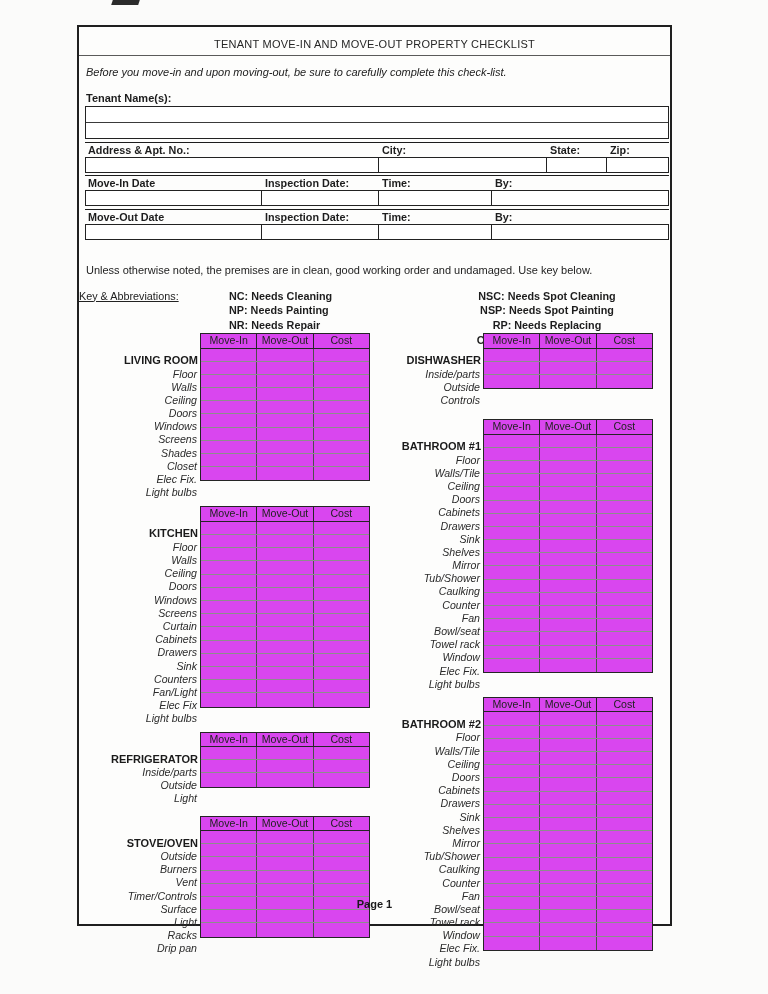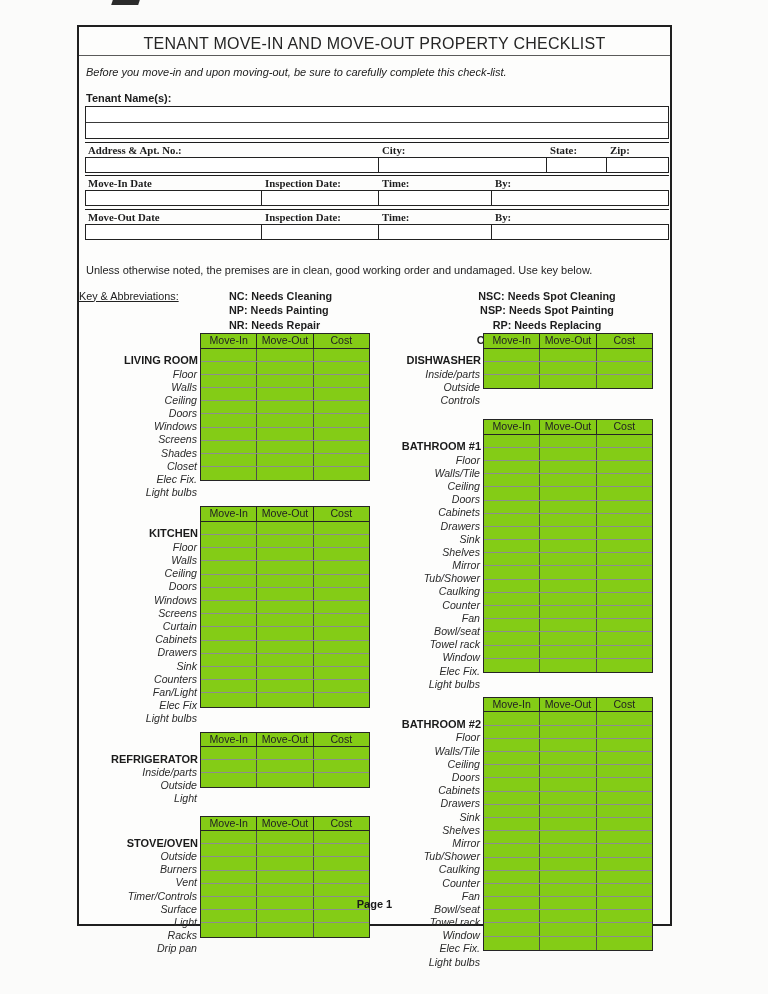--- a/index.html
+++ b/index.html
@@ -8,32 +8,32 @@
     background:#fbfbfa;
     font-family:"Liberation Sans", sans-serif;
     color:#1d1d1d;
     -webkit-font-smoothing:antialiased;
   }
   .scan-tick{position:absolute;left:112px;top:0;width:27px;height:5px;background:#2b2b2b;transform:skewX(-18deg);}
   .page{
     position:absolute;left:77px;top:25px;width:595px;height:901px;
     box-sizing:border-box;border:2.5px solid #1f1f1f;background:#fdfdfc;
   }
-  .doc-title{margin:9px 4px 0;text-align:center;font-size:16px;font-weight:normal;letter-spacing:.25px;line-height:16px;color:#262626;}
+  .doc-title{margin:9px 4px 0;text-align:center;font-size:11px;font-weight:normal;letter-spacing:.25px;line-height:16px;color:#262626;}
   .title-rule{border-bottom:1.2px solid #5a5a5a;margin-top:3px;}
   .subtitle{margin:10px 0 0 7px;font-style:italic;font-size:11px;line-height:13px;color:#222;}
   .form-area{margin:0 1px 0 6px;}
   .bold-label{font-weight:bold;font-size:11px;line-height:12px;}
   .tenant-label{margin:13px 0 2px 1px;}
   .tenant-box{border:1.5px solid #222;background:#fff;}
   .tenant-row{height:15px;}
   .tenant-row:first-child{border-bottom:1.1px solid #3a3a3a;}
   .fsection{border-top:1.7px solid #1c1c1c;margin-top:2.5px;}
   .labels-row{display:flex;font-weight:bold;font-size:10.8px;line-height:12px;padding-top:1px;}
-  .labels-row .lc{box-sizing:border-box;padding-left:3px;white-space:nowrap;font-family:Liberation Serif, serif;}
+  .labels-row .lc{box-sizing:border-box;padding-left:3px;white-space:nowrap;}
   .boxes-row{display:flex;margin-top:1px;}
   .bcell{box-sizing:border-box;height:16px;border:1.4px solid #222;background:#fff;}
   .bcell + .bcell{border-left:none;}
   .w-a{width:294px;}.w-b{width:168px;}.w-c{width:60px;}.w-d{flex:1;}
   .w-e{width:177px;}.w-f{width:117px;}.w-g{width:113px;}
   .notice{margin:24px 0 0 7px;font-size:11px;line-height:13px;color:#222;}
   .key-block{position:relative;margin-top:12px;height:62px;font-size:10.8px;}
   .key-label{position:absolute;left:0;top:1px;text-decoration:underline;color:#222;}
   .key-col1{position:absolute;left:150px;top:0;font-weight:bold;line-height:14.5px;}
   .key-col2{position:absolute;left:360px;top:0;width:216px;text-align:center;font-weight:bold;line-height:14.5px;}
@@ -47,21 +47,21 @@
   .tcol-left .tbl:nth-child(3){margin-top:6px;}
   .tcol-left .tbl:nth-child(4){margin-top:10px;}
   .tcol-right .tbl:nth-child(2){margin-top:12px;}
   .tcol-right .tbl:nth-child(3){margin-top:6px;}
   .tbl{display:flex;align-items:flex-start;}
   .tlabels{box-sizing:border-box;margin-top:20px;}
   .tcol-left .tlabels{width:113px;}
   .tcol-right .tlabels{width:84px;}
   .tname{font-weight:bold;font-size:11px;line-height:14.5px;height:14.5px;text-align:right;padding-right:2px;white-space:nowrap;color:#1a1a1a;}
   .rlabel{height:13.2px;line-height:13.2px;font-style:italic;font-size:10.6px;text-align:right;padding-right:3px;white-space:nowrap;color:#2a2a2a;}
-  .tgrid{flex:1;box-sizing:border-box;border:1.6px solid #252525;background:#84cc16;}
+  .tgrid{flex:1;box-sizing:border-box;border:1.6px solid #252525;background:#d946ef;}
   .ghead{display:flex;height:14.5px;box-sizing:border-box;border-bottom:1.5px solid #252525;}
   .hcell{flex:1;box-sizing:border-box;text-align:center;font-size:10.6px;line-height:13px;border-right:1.3px solid #252525;color:#222;}
   .hcell:last-child{border-right:none;}
   .grow{display:flex;height:13.2px;box-sizing:border-box;border-bottom:1px solid #8d8d8d;}
   .grow:last-child{border-bottom:none;}
   .gcell{flex:1;box-sizing:border-box;border-right:1.2px solid #4e4e4e;}
   .gcell:last-child{border-right:none;}
   .page-num{position:absolute;left:0;right:0;top:871px;text-align:center;font-weight:bold;font-size:11px;color:#1a1a1a;}
 </style>
 </head>

